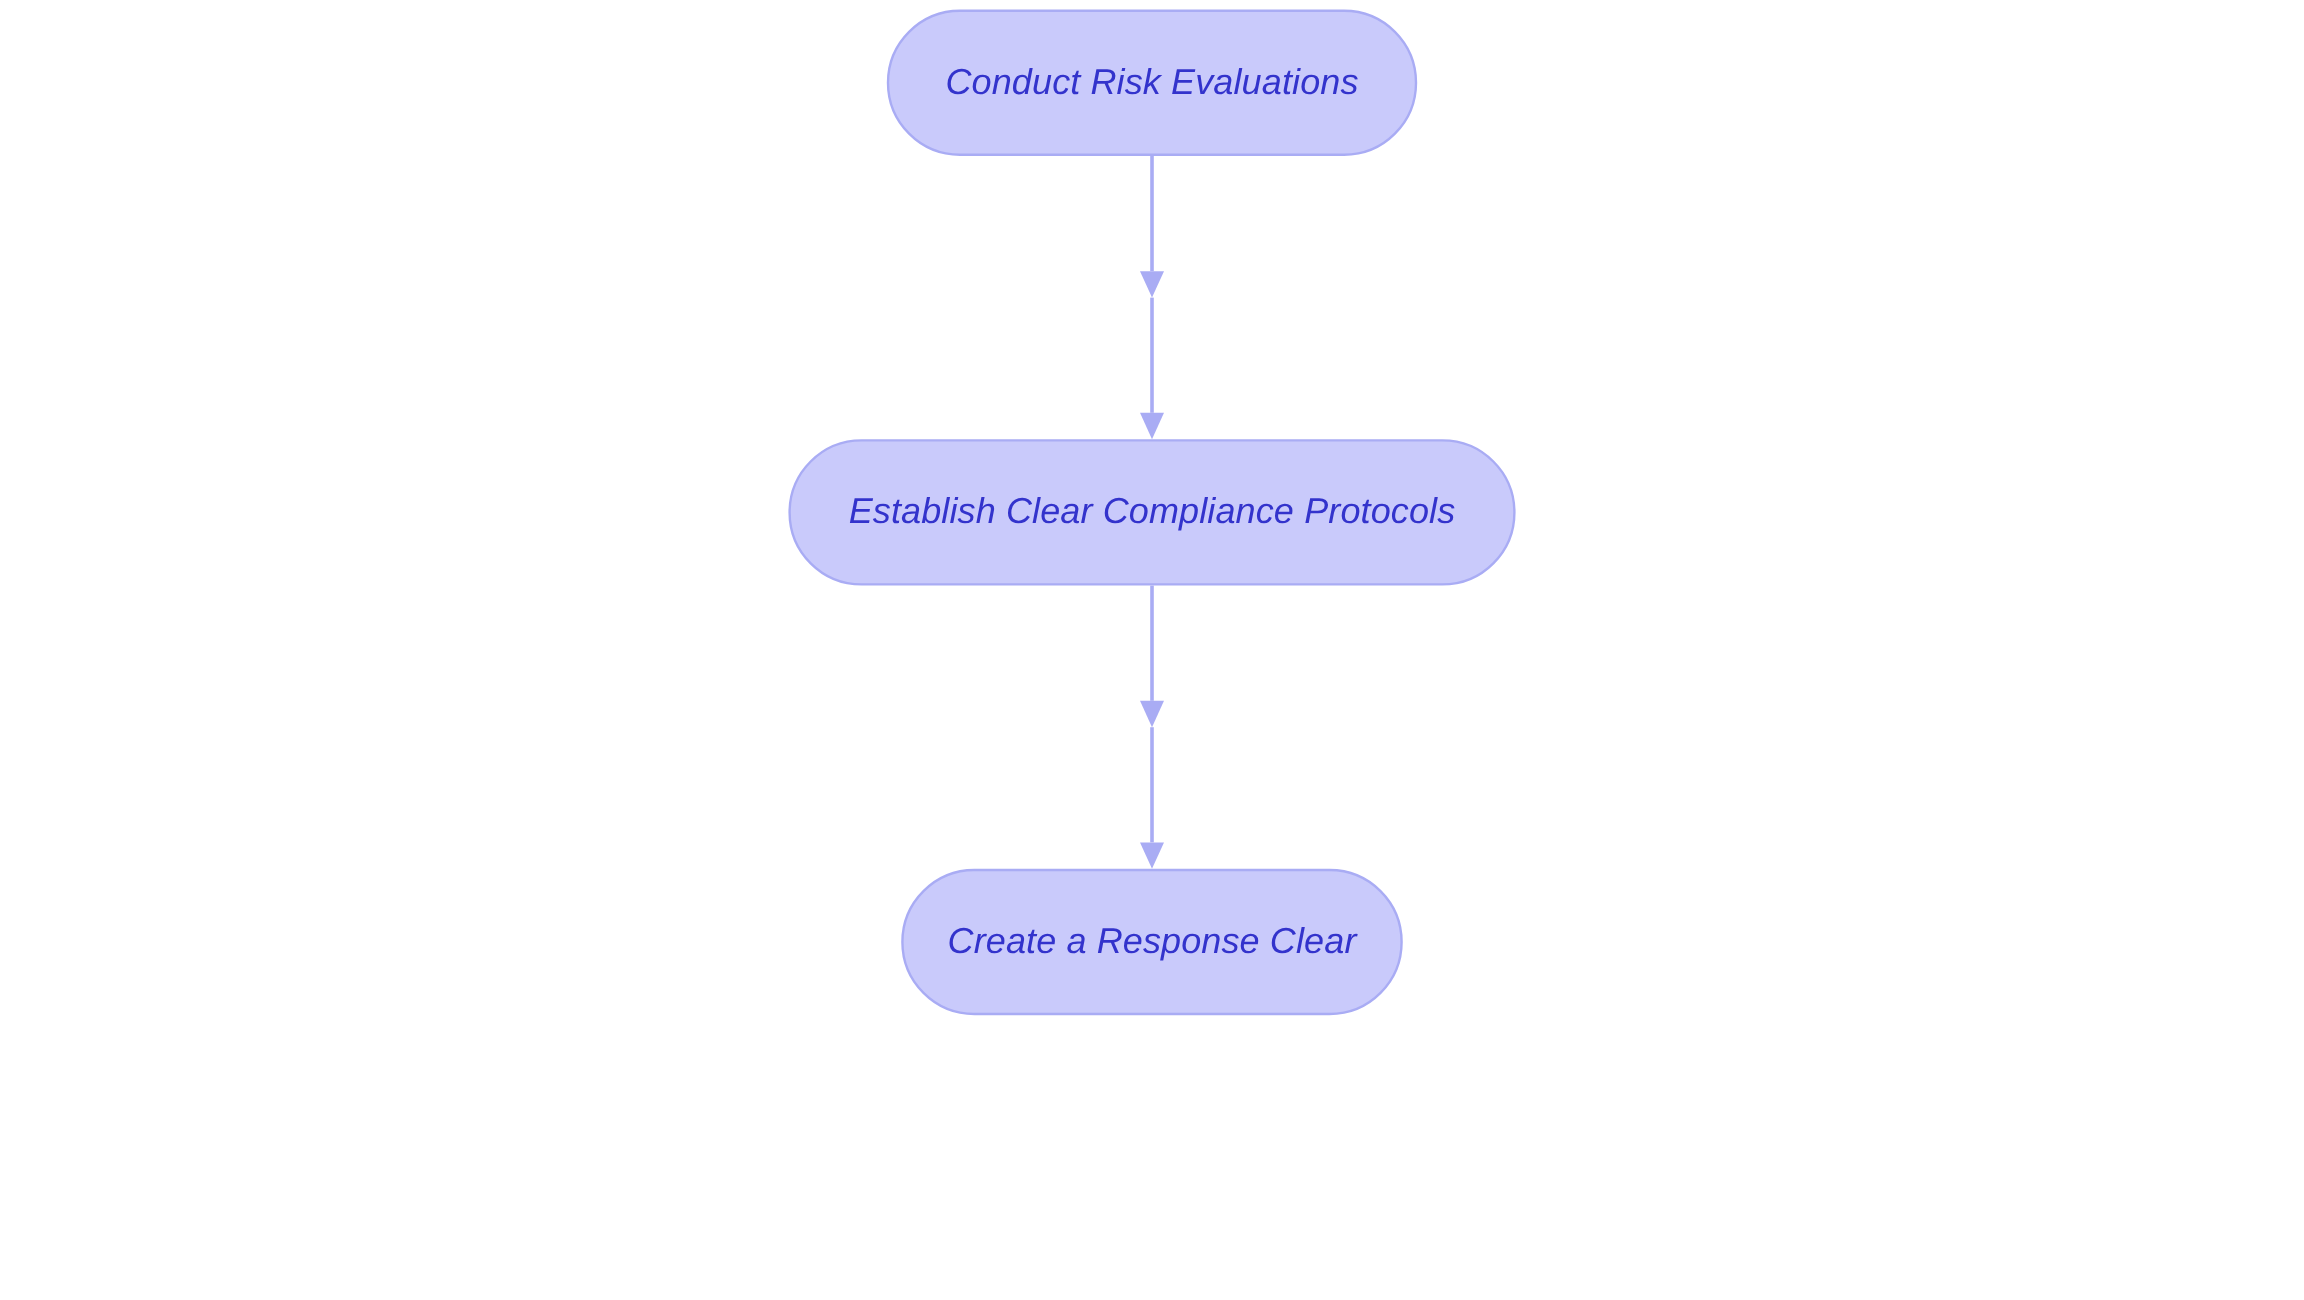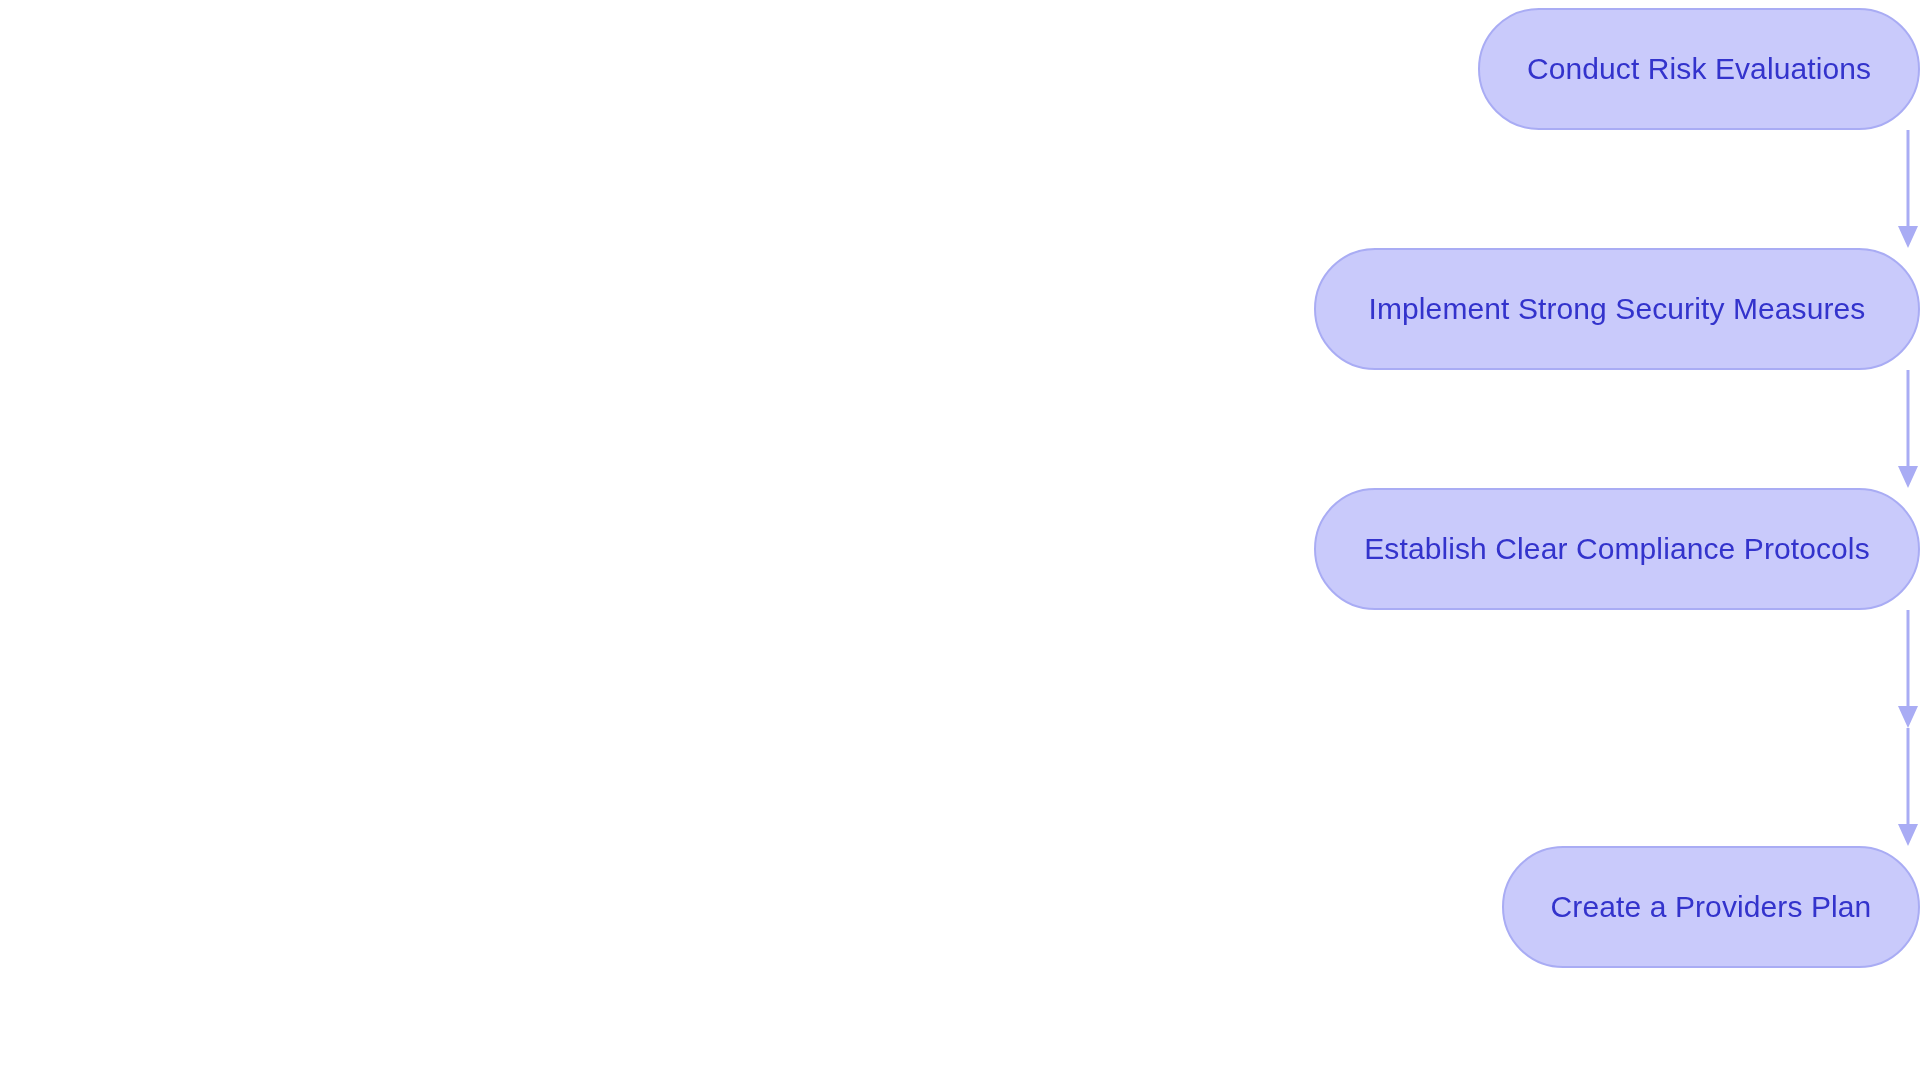--- a/index.html
+++ b/index.html
@@ -23,22 +23,23 @@
   }
 
   .flow-column {
     position: absolute;
     left: 0;
     top: 0;
     width: 1920px;
     height: 1083px;
     display: flex;
     flex-direction: column;
-    align-items: flex-end;
+    align-items: center;
     justify-content: flex-start;
+    font-style: italic;
   }
 
   .flow-step {
     display: flex;
     flex-direction: column;
     align-items: center;
   }
 
   .node {
     box-sizing: border-box;
@@ -90,25 +91,20 @@
       <div class="node w-1">
         <span class="node-label">Conduct Risk Evaluations</span>
       </div>
     </div>
 
     <svg class="connector" viewBox="0 0 24 118">
       <line x1="12" y1="0" x2="12" y2="96" stroke="#a9acf4" stroke-width="3"></line>
       <polygon points="2,96 22,96 12,118" fill="#a9acf4"></polygon>
     </svg>
 
-    <div class="flow-step">
-      <div class="node w-2">
-        <span class="node-label">Implement Strong Security Measures</span>
-      </div>
-    </div>
 
     <svg class="connector" viewBox="0 0 24 118">
       <line x1="12" y1="0" x2="12" y2="96" stroke="#a9acf4" stroke-width="3"></line>
       <polygon points="2,96 22,96 12,118" fill="#a9acf4"></polygon>
     </svg>
 
     <div class="flow-step">
       <div class="node w-3">
         <span class="node-label">Establish Clear Compliance Protocols</span>
       </div>
@@ -120,18 +116,18 @@
     </svg>
 
 
     <svg class="connector" viewBox="0 0 24 118">
       <line x1="12" y1="0" x2="12" y2="96" stroke="#a9acf4" stroke-width="3"></line>
       <polygon points="2,96 22,96 12,118" fill="#a9acf4"></polygon>
     </svg>
 
     <div class="flow-step">
       <div class="node w-5">
-        <span class="node-label">Create a Providers Plan</span>
+        <span class="node-label">Create a Response Clear</span>
       </div>
     </div>
 
   </div>
 </div>
 
 </body></html>

